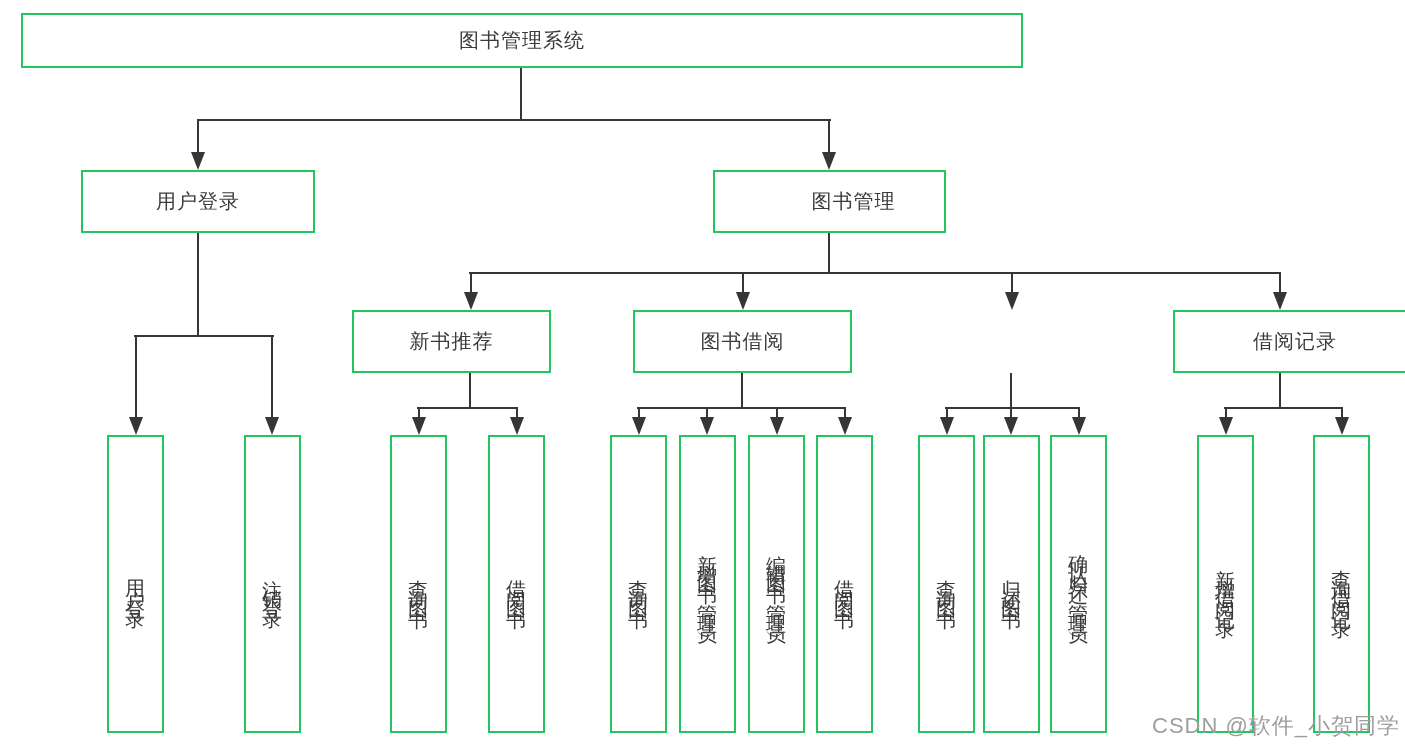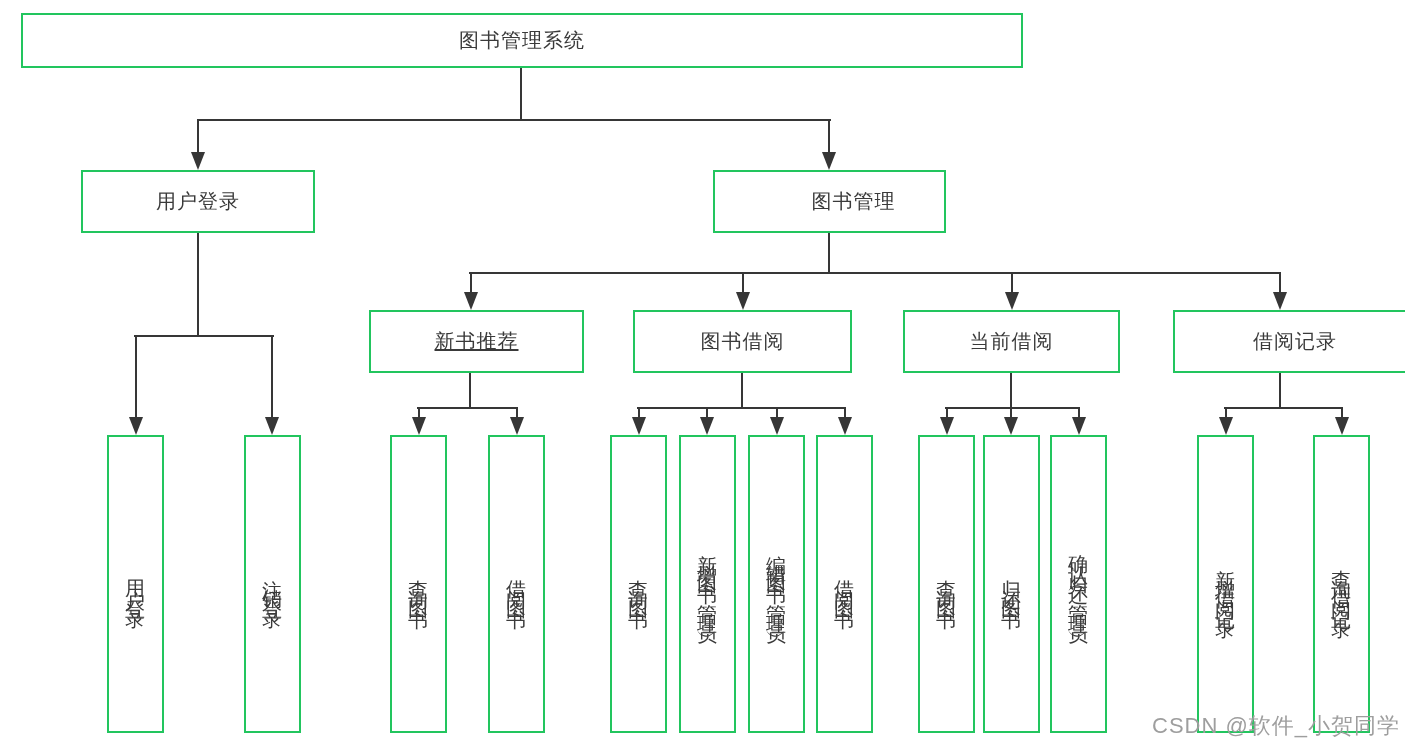--- a/index.html
+++ b/index.html
@@ -34,25 +34,24 @@
 <body>
 
 <div class="canvas">
 
   <div class="node h" style="left:21px;top:13px;width:1002px;height:55px;">图书管理系统</div>
 
   <div class="node h" style="left:81px;top:170px;width:234px;height:63px;">用户登录</div>
 
   <div class="node h" style="left:713px;top:170px;width:233px;height:63px;padding-left:48px;">图书管理</div>
 
-  <div class="node h" style="left:369px;top:310px;width:215px;height:63px;text-decoration:underline;">新书推荐</div>
+  <div class="node h" style="left:352px;top:310px;width:199px;height:63px;">新书推荐</div>
 
   <div class="node h" style="left:633px;top:310px;width:219px;height:63px;">图书借阅</div>
 
-  <div class="node h" style="left:903px;top:310px;width:217px;height:63px;">当前借阅</div>
 
   <div class="node h" style="left:1173px;top:310px;width:244px;height:63px;">借阅记录</div>
 
   <div class="node v" style="left:107px;top:435px;width:57px;height:298px;">用户登录</div>
 
   <div class="node v" style="left:244px;top:435px;width:57px;height:298px;">注销登录</div>
 
   <div class="node v" style="left:390px;top:435px;width:57px;height:298px;">查询图书</div>
 
   <div class="node v" style="left:488px;top:435px;width:57px;height:298px;">借阅图书</div>

